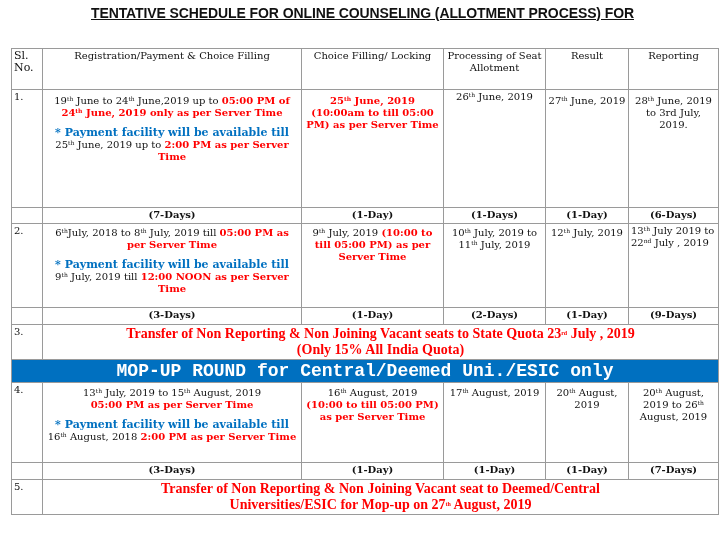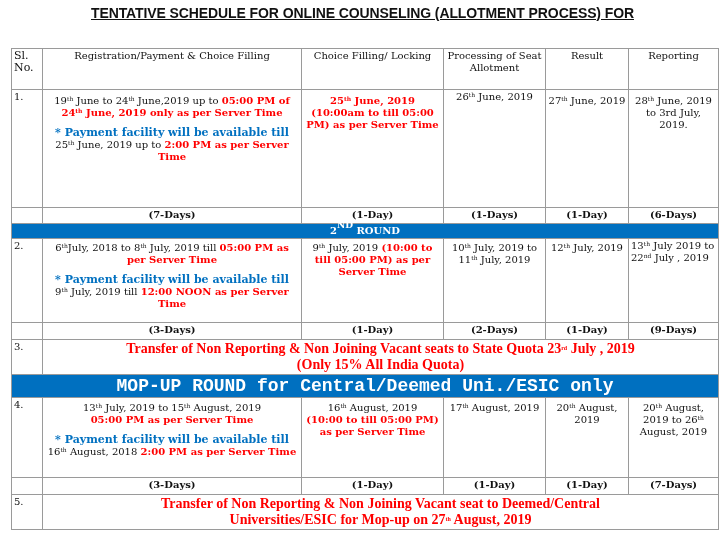--- a/index.html
+++ b/index.html
@@ -73,26 +73,20 @@
   </tr>
   <tr class="days" style="height:16px">
     <td></td>
     <td>(7-Days)</td>
     <td>(1-Day)</td>
     <td>(1-Days)</td>
     <td>(1-Day)</td>
     <td>(6-Days)</td>
   </tr>
 
-  <tr class="band">
-    <td colspan="6" class="band-text">
-      <span>2</span><sup>ND</sup>
-      <span>ROUND</span>
-    </td>
-  </tr>
   <tr style="height:84px">
     <td class="sl">2.</td>
     <td style="padding-top:3px">
       <span>6</span><sup>th</sup><span>July, 2018 to 8</span><sup>th</sup><span> July, 2019 till </span><span class="red">05:00 PM as per Server Time</span>
       <span class="gap"></span>
       <span class="blue">* Payment facility will be available till</span><br>
       <span>9</span><sup>th</sup><span> July, 2019 till </span><span class="red">12:00 NOON as per Server Time</span>
     </td>
     <td style="padding-top:3px">
       <span>9</span><sup>th</sup><span> July, 2019 </span><span class="red">(10:00 to till 05:00 PM) as per Server Time</span>

